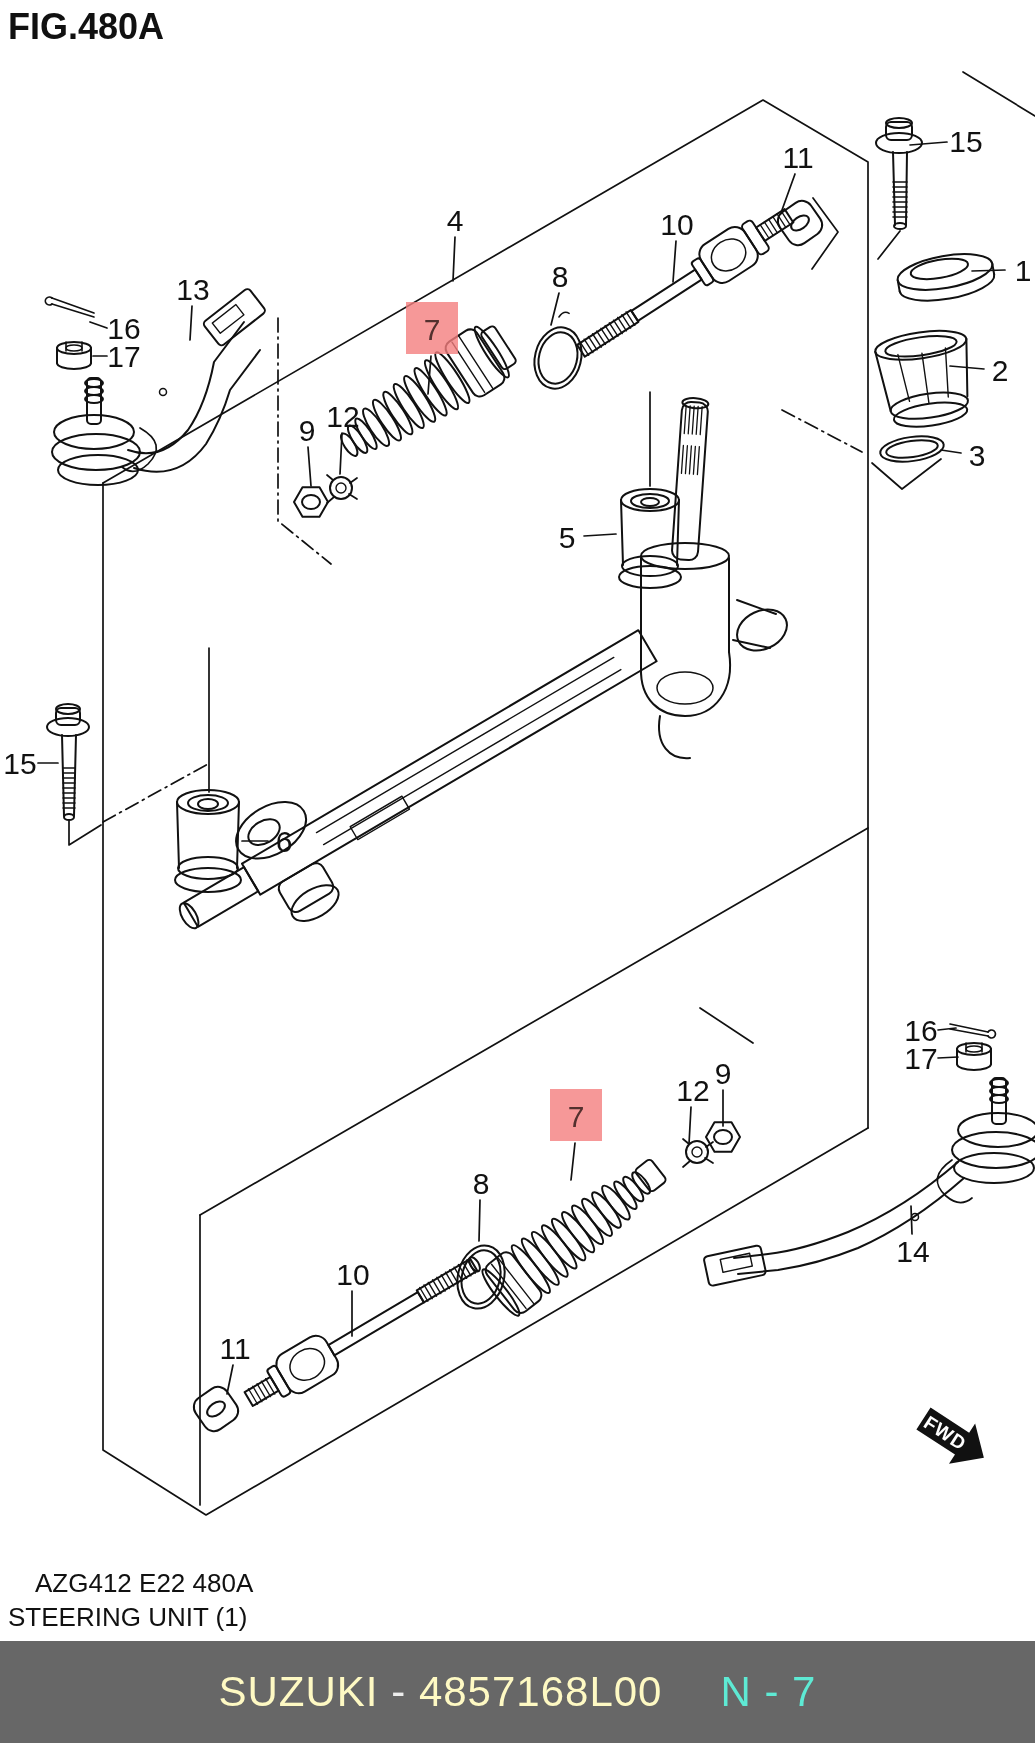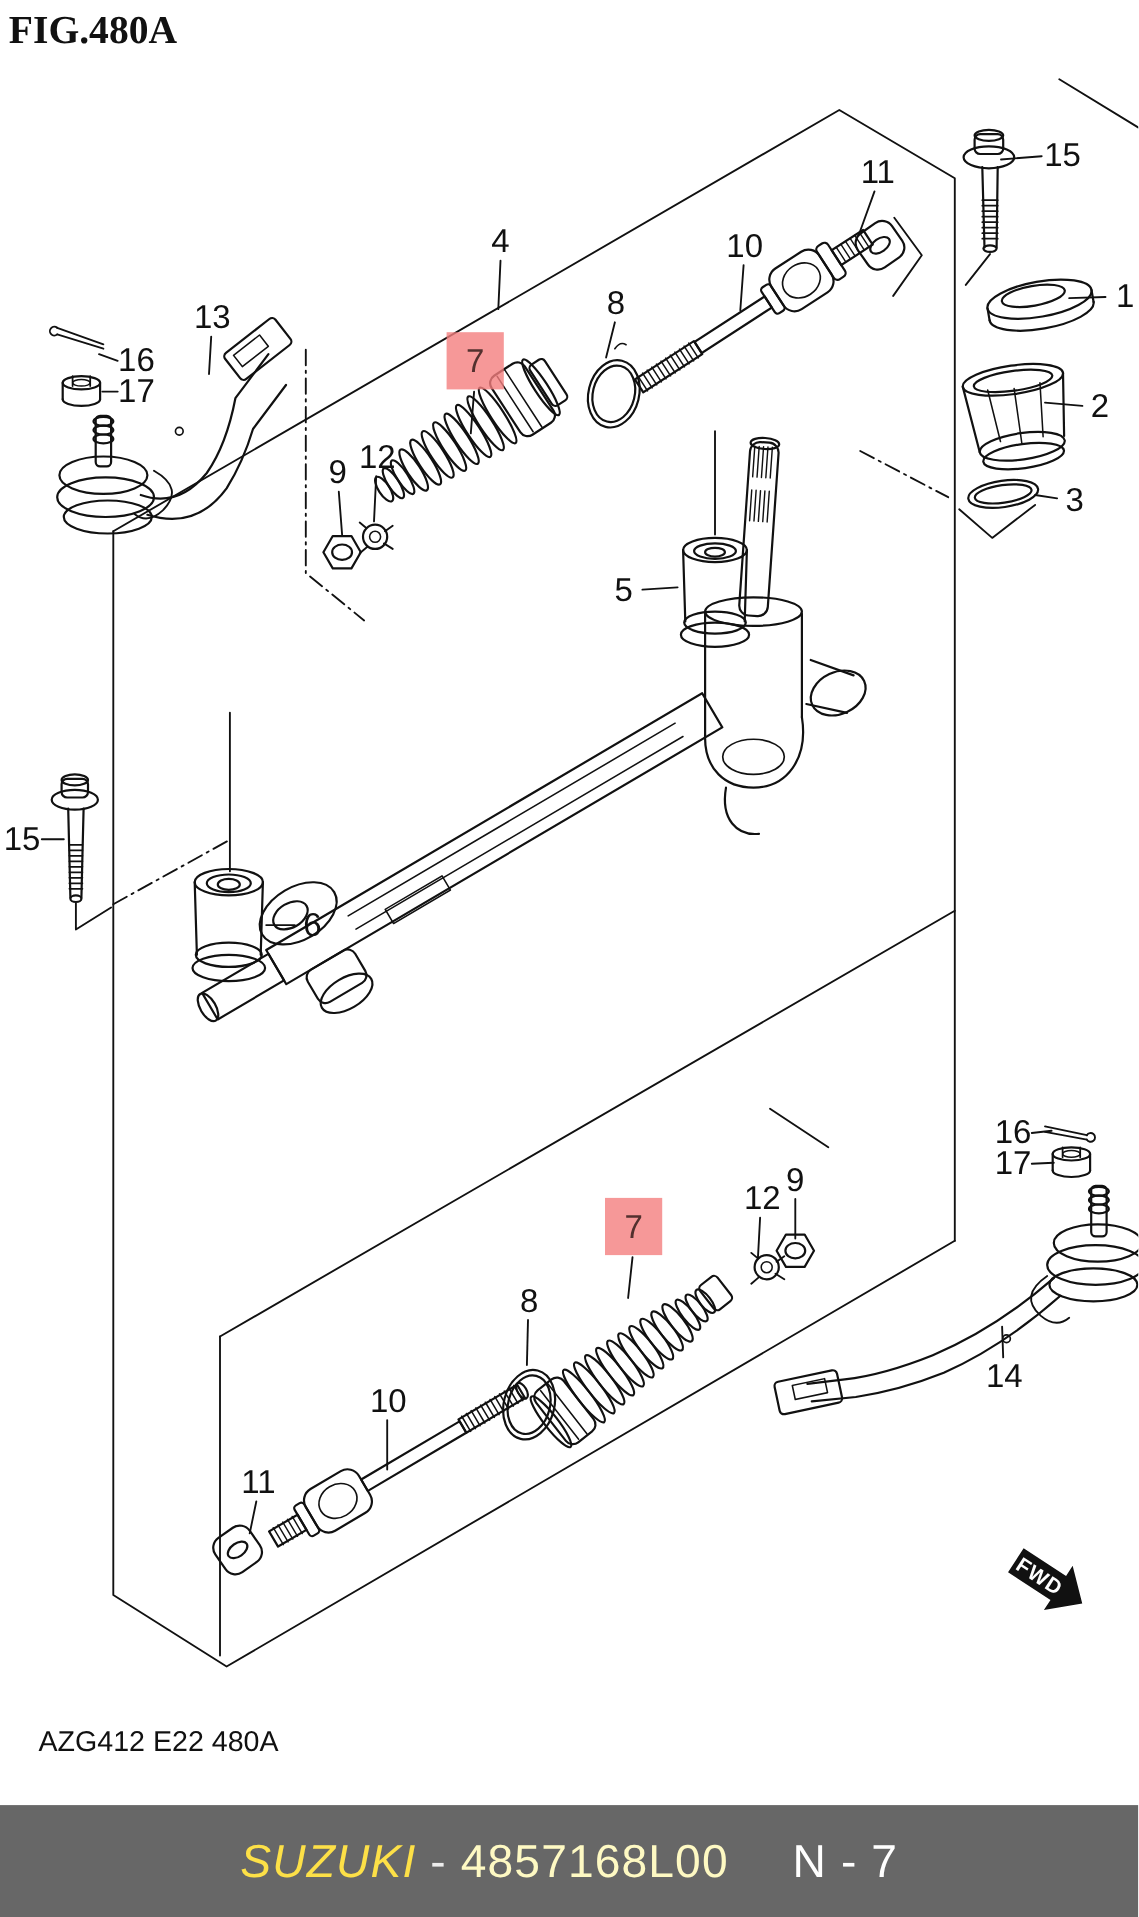--- a/index.html
+++ b/index.html
@@ -1,18 +1,18 @@
 <!DOCTYPE html>
 <html><head>
 <meta charset="utf-8">
 <style>
   html,body{margin:0;padding:0;background:#fff;}
   .page{position:relative;width:1035px;height:1743px;background:#ffffff;overflow:hidden;
         font-family:"Liberation Sans", sans-serif;color:#111;}
-  .fig-title{position:absolute;left:8px;top:6px;font-size:36px;font-weight:bold;letter-spacing:0px;font-family:Liberation Serif, serif;}
+  .fig-title{position:absolute;left:8px;top:6px;font-size:36px;font-weight:bold;letter-spacing:0px;}
   .footer-code{position:absolute;left:8px;top:1568px;font-size:26px;margin-left:27px;}
   .footer-name{position:absolute;left:8px;top:1602px;font-size:26px;}
   .bottom-bar{position:absolute;left:0;top:1641px;width:1035px;height:102px;background:#676767;
               display:flex;align-items:center;justify-content:center;gap:58px;}
   .bottom-bar span{font-size:42px;color:#ededed;letter-spacing:1px;white-space:pre;}
   svg text.callout{font-family:"Liberation Sans", sans-serif;}
 </style>
 </head>
 <body>
 
@@ -331,19 +331,20 @@
         <line x1="107" y1="356" x2="93" y2="356" stroke="#111111" stroke-width="1.7"></line>
         <text x="124" y="356" text-anchor="middle" dominant-baseline="central" font-size="30" fill="#111111" stroke="none" class="callout">17</text>
         <line x1="938" y1="1030" x2="956" y2="1028" stroke="#111111" stroke-width="1.7"></line>
         <text x="921" y="1030" text-anchor="middle" dominant-baseline="central" font-size="30" fill="#111111" stroke="none" class="callout">16</text>
         <line x1="938" y1="1058" x2="958" y2="1057" stroke="#111111" stroke-width="1.7"></line>
         <text x="921" y="1058" text-anchor="middle" dominant-baseline="central" font-size="30" fill="#111111" stroke="none" class="callout">17</text>
       </g>
   </svg>
 
   <div class="footer-code">AZG412 E22 480A</div>
+  <div class="footer-name">STEERING UNIT (1)</div>
 
   <div class="bottom-bar" style="background: rgb(103, 103, 103);">
-    <span style="color: rgb(237, 237, 237);"><span style="color: #fde047; font-style: italic;">SUZUKI</span> <span style="color: rgb(237, 237, 237);">-</span> <span style="color: #fef9c3;">4857168L00</span></span>
-    <span style="color: #ffffff;">N - 7</span>
+    <span style="color: rgb(237, 237, 237);"><span style="color: #fef9c3;">SUZUKI</span> <span style="color: rgb(237, 237, 237);">-</span> <span style="color: #fef9c3;">4857168L00</span></span>
+    <span style="color: #5eead4;">N - 7</span>
   </div>
 
 </div>
 
 </body></html>

